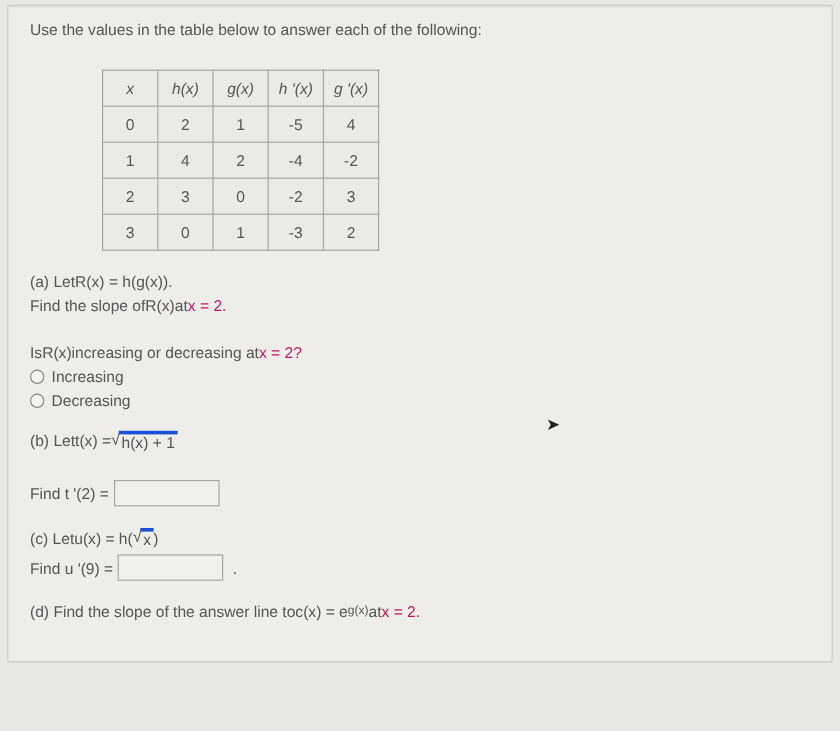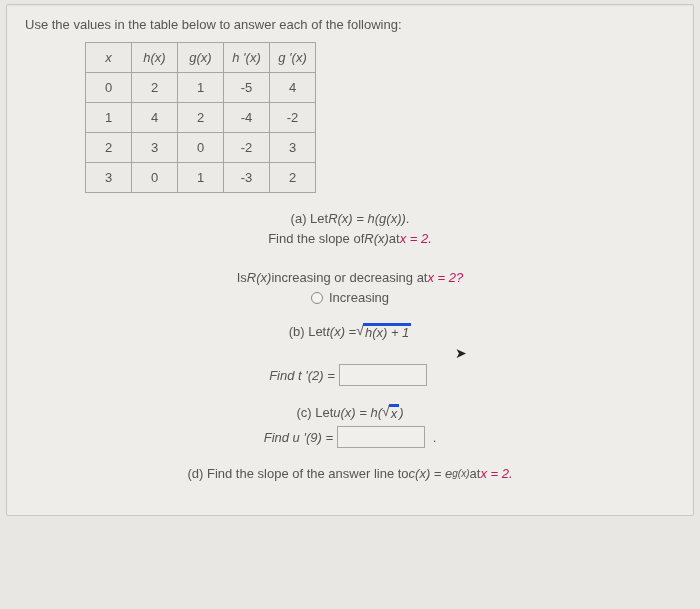--- a/index.html
+++ b/index.html
@@ -14,60 +14,60 @@
     position: relative;
   }
   .page {
     background: #eeede9;
     border: 1px solid #ccc9c2;
     border-radius: 2px;
     margin: 4px 6px;
     padding: 12px 18px 16px 18px;
     box-shadow: 0 1px 2px rgba(0,0,0,0.05) inset;
   }
-  .intro { color: #555; margin-bottom: 10px; }
+  .intro { color: #555; margin-bottom: 26px; }
   table.dtab {
     border-collapse: collapse;
     margin: 4px 0 18px 60px;
   }
   table.dtab th, table.dtab td {
     border: 1px solid #a9a6a0;
     text-align: center;
     width: 46px;
     height: 30px;
     font-weight: normal;
     color: #555;
     background: #ebeae6;
   }
   table.dtab th { font-style: italic; }
   .part { margin: 6px 0 18px 0; }
   .indent1 { margin-left: 42px; }
   .indent2 { margin-left: 70px; }
   .indent3 { margin-left: 90px; }
   .green { color: #be185d; }
-  .italic { font-style: italic; }
+  .italic { }
   .ans-input {
     display: inline-block;
     width: 88px;
     height: 22px;
     border: 1px solid #a9a6a0;
     background: #f0efeb;
     vertical-align: middle;
     margin: 0 4px;
   }
   .radio {
     display:inline-block;
     width:12px;height:12px;
     border:1px solid #888;
     border-radius:50%;
     vertical-align:middle;
     margin-right:6px;
     background:#f5f4f0;
   }
-  .row { margin: 5px 0; display:flex; align-items:center;justify-content:center;}
+  .row { margin: 5px 0; display:flex; align-items:center;}
   .sqrt {
     display:inline-flex;
     align-items:flex-start;
   }
   .sqrt .radic { font-size:14px; line-height:14px; margin-right:-1px;}
   .sqrt .under { border-top:3px solid #1d4ed8; padding:0 2px; line-height:14px;}
   .cursor {
     position:absolute;
     left:455px; top:345px;
     font-size:14px;
@@ -139,20 +139,24 @@
     <div class="row indent1">
       <span>Is </span>
       <span class="italic">R(x)</span>
       <span> increasing or decreasing at </span>
       <span class="italic green">x = 2?</span>
     </div>
     <div class="row indent2">
       <span class="radio"></span>
       <span>Increasing</span>
     </div>
+    <div class="row indent2">
+      <span class="radio"></span>
+      <span>Decreasing</span>
+    </div>
   </div>
 
   <div class="part">
     <div class="row">
       <span>(b) Let  </span>
       <span class="italic">t(x) = </span>
       <span class="sqrt">
         <span class="radic">√</span>
         <span class="under italic">h(x) + 1</span>
       </span>

